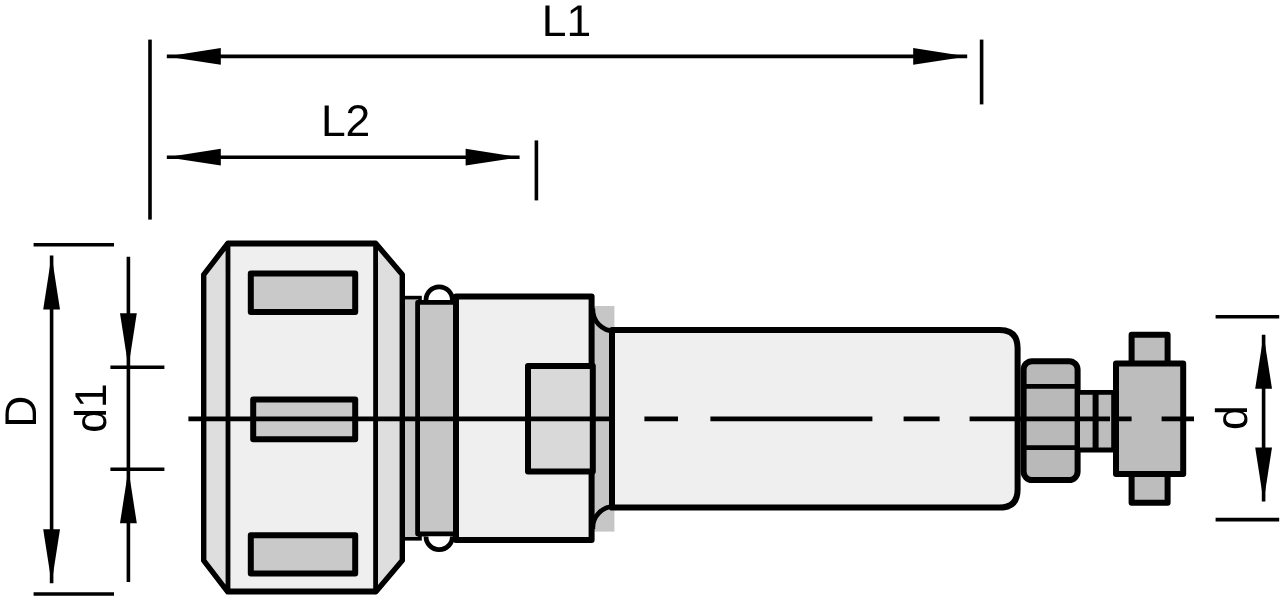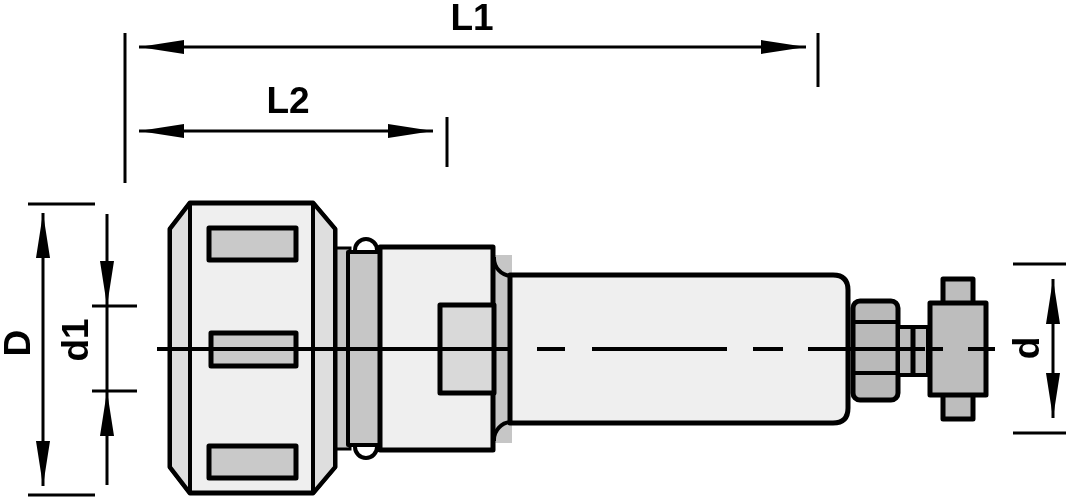--- a/index.html
+++ b/index.html
@@ -1,21 +1,21 @@
 <!DOCTYPE html>
 <html style="--background: #ffffff; --line: #000000; --body_light: #efefef; --body_medium: #dedede; --slot_gray: #c9c9c9; --groove_gray: #c6c6c6; --screw_gray: #d9d9d9; --nut_gray: #b9b9b9; --cutter_gray: #bdbdbd;"><head>
 <meta charset="utf-8">
 <style>
   :root{
     --background:#ffffff; --line:#000000;
     --body_light:#efefef; --body_medium:#dedede; --slot_gray:#c9c9c9;
     --groove_gray:#c6c6c6; --screw_gray:#d9d9d9; --nut_gray:#b9b9b9; --cutter_gray:#bdbdbd;
   }
   html,body{margin:0;padding:0;background:var(--background);}
-  .stage{position:relative;width:1068px;height:500px;background:var(--background);overflow:hidden;font-weight:bold;}
+  .stage{position:relative;width:1068px;height:500px;background:var(--background);overflow:hidden;}
   svg{display:block;}
   
   .s5{stroke:var(--line);stroke-width:5;stroke-linejoin:round;stroke-linecap:butt;}
   .s4{stroke:var(--line);stroke-width:4;stroke-linejoin:round;}
   .s3{stroke:var(--line);stroke-width:3;}
   .nofill{fill:none;}
   
   .f-bg{fill:var(--background);}
   .f-line{fill:var(--line);}
   .f-light{fill:var(--body_light);}

